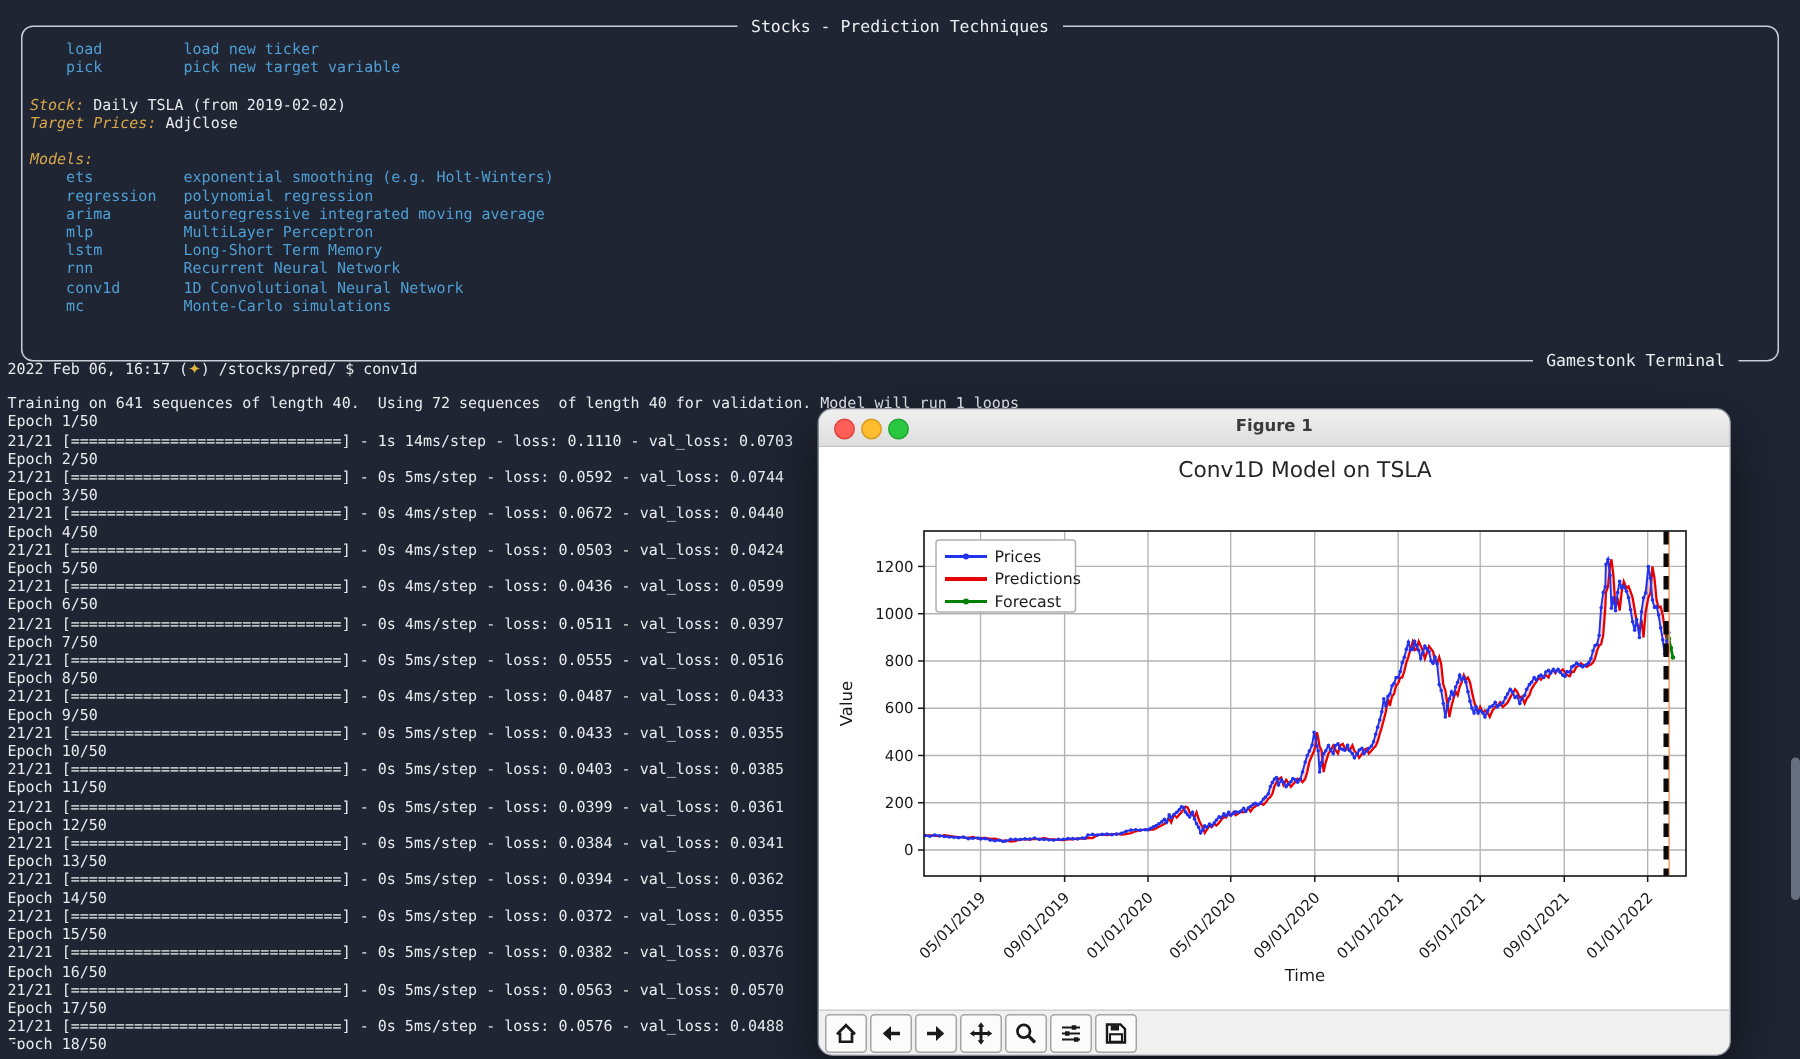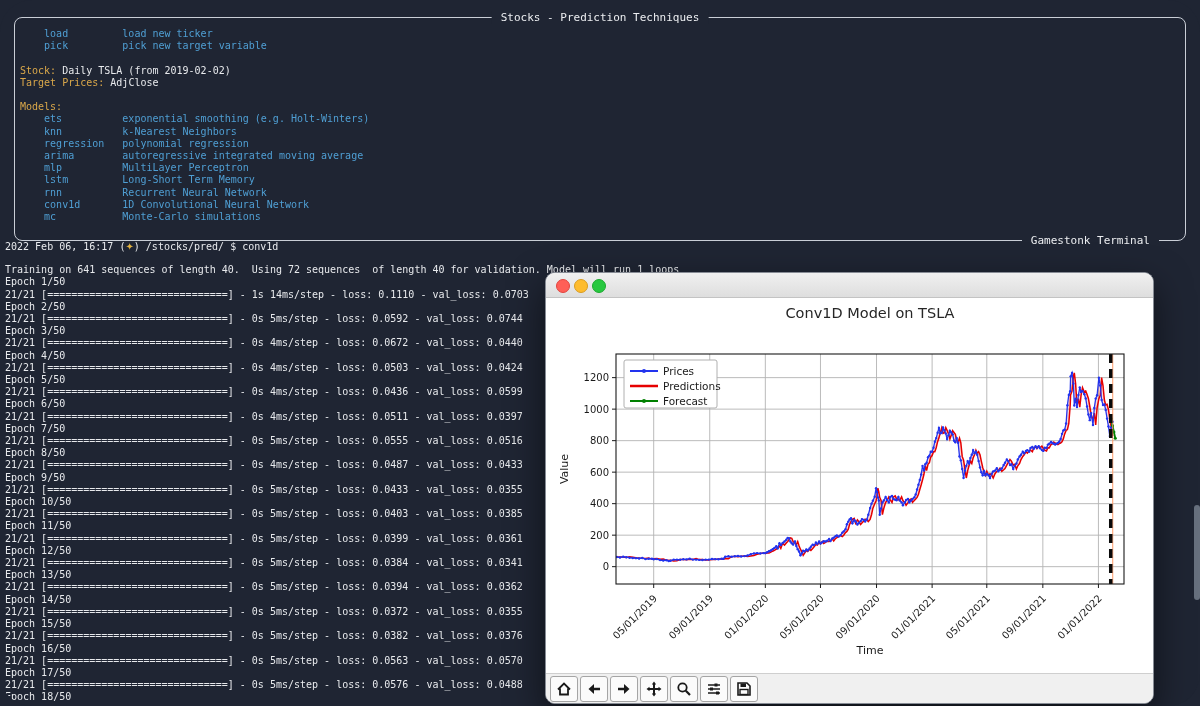--- a/index.html
+++ b/index.html
@@ -1,20 +1,20 @@
 <!DOCTYPE html>
 <html><head>
 <meta charset="utf-8">
 <style>
   html,body{margin:0;padding:0;background:#1f2533;}
   #screen{position:relative;width:1200px;height:706px;background:#1f2533;overflow:hidden;
           font-family:"DejaVu Sans Mono",monospace;border-radius:32px;}
   .tline{white-space:pre;font:10px/12.2px "DejaVu Sans Mono",monospace;color:#e8eaed;}
   .blue{color:#4f9fd4;}
-  .gold{color:#d9a74a;}
+  .gold{color:#d9a74a;font-style:italic;}
   .white{color:#e8eaed;}
   .star{color:#e3b341;font-family:"DejaVu Sans",sans-serif;}
   
   #menu-box{position:absolute;left:14px;top:17px;width:1170px;height:222px;
             border:1.5px solid #c9ced6;border-radius:8px;}
   #menu-box .box-title{position:absolute;top:-7px;left:50%;transform:translateX(-50%);
             background:#1f2533;padding:0 9px;font:11px/13px "DejaVu Sans Mono",monospace;color:#eceef1;white-space:pre;}
   #menu-box .box-tag{position:absolute;bottom:-7px;right:26px;background:#1f2533;
             padding:0 9px;font:11px/13px "DejaVu Sans Mono",monospace;color:#eceef1;white-space:pre;text-align:center;}
   #menu-content{position:absolute;left:5px;top:10px;right:4px;}
@@ -52,21 +52,20 @@
     <span class="box-tag">Gamestonk Terminal</span>
     <div id="menu-content">
         <div class="tline "><span class="blue">    load         load new ticker</span></div>
         <div class="tline "><span class="blue">    pick         pick new target variable</span></div>
         <div class="tline ">&nbsp;</div>
         <div class="tline "><span class="gold">Stock:</span><span class="white"> Daily TSLA (from 2019-02-02)</span></div>
         <div class="tline "><span class="gold">Target Prices:</span><span class="white"> AdjClose</span></div>
         <div class="tline ">&nbsp;</div>
         <div class="tline "><span class="gold">Models:</span></div>
         <div class="tline "><span class="blue">    ets          exponential smoothing (e.g. Holt-Winters)</span></div>
-        <div class="tline "><span class="blue">    knn          k-Nearest Neighbors</span></div>
         <div class="tline "><span class="blue">    regression   polynomial regression</span></div>
         <div class="tline "><span class="blue">    arima        autoregressive integrated moving average</span></div>
         <div class="tline "><span class="blue">    mlp          MultiLayer Perceptron</span></div>
         <div class="tline "><span class="blue">    lstm         Long-Short Term Memory</span></div>
         <div class="tline "><span class="blue">    rnn          Recurrent Neural Network</span></div>
         <div class="tline "><span class="blue">    conv1d       1D Convolutional Neural Network</span></div>
         <div class="tline "><span class="blue">    mc           Monte-Carlo simulations</span></div>
       </div>
   </div>
 
@@ -112,20 +111,21 @@
       </div>
   </div>
 
   <div id="scrollbar-thumb"></div>
 
   <div id="figwin">
     <div id="titlebar">
       <span class="tl red"></span>
       <span class="tl yel"></span>
       <span class="tl grn"></span>
+      <span id="wtitle">Figure 1</span>
     </div>
     <div id="canvas">
       <svg id="chart" width="607" height="376" viewBox="0 0 607 376">
           <defs>
             <clipPath id="axclip">
               <rect x="70" y="56" width="508" height="230"></rect>
             </clipPath>
           </defs>
           <line x1="70" x2="578" y1="268.67123287671234" y2="268.67123287671234" stroke="#b3b3b3" stroke-width="0.9"></line>
           <line x1="70" x2="578" y1="237.16438356164383" y2="237.16438356164383" stroke="#b3b3b3" stroke-width="0.9"></line>

